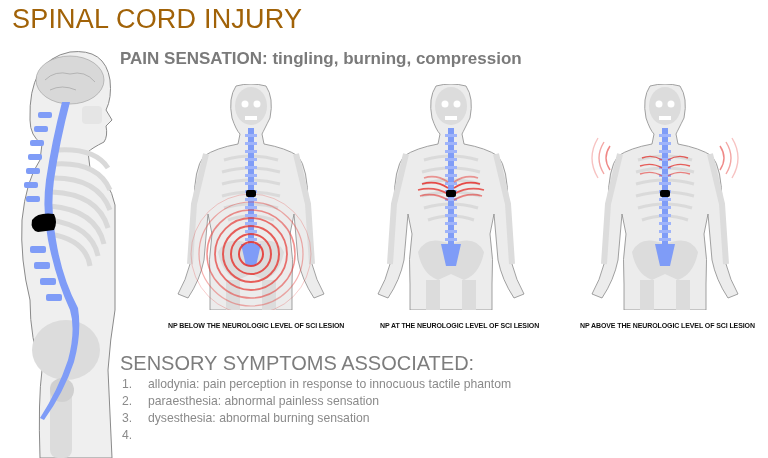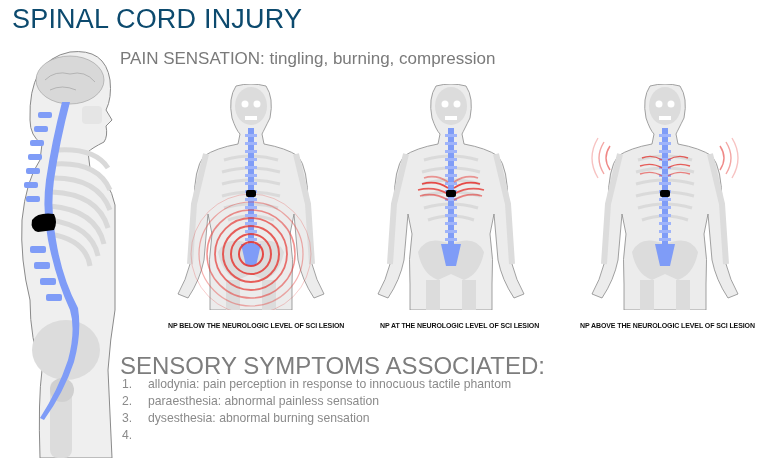--- a/index.html
+++ b/index.html
@@ -1,22 +1,22 @@
 <!DOCTYPE html>
 <html><head>
 <meta charset="utf-8">
 <style>
   html,body{margin:0;padding:0;background:#fff;}
   body{width:768px;height:458px;position:relative;overflow:hidden;font-family:"Liberation Sans",sans-serif;}
-  .title{position:absolute;left:12px;top:4px;font-size:27px;color:#0c4a6e;letter-spacing:0.2px;}
-  .subtitle{position:absolute;left:120px;top:49px;font-size:17px;color:#7a7a7a;}
+  .title{position:absolute;left:12px;top:4px;font-size:27px;color:#a16207;letter-spacing:0.2px;}
+  .subtitle{position:absolute;left:120px;top:49px;font-size:17px;color:#7a7a7a;font-weight:bold;}
   .side-fig{position:absolute;left:0;top:40px;width:170px;height:418px;}
   .fig{position:absolute;top:84px;width:170px;height:226px;}
   .caption{position:absolute;top:322px;font-size:7px;font-weight:bold;color:#111;letter-spacing:-0.1px;white-space:nowrap;}
-  .sym-title{position:absolute;left:120px;top:352px;font-size:24px;color:#7d7d7d;}
+  .sym-title{position:absolute;left:120px;top:352px;font-size:20px;color:#7d7d7d;}
   .sym-list{position:absolute;left:122px;top:376px;margin:0;padding:0;list-style:none;font-size:12.2px;color:#8a8a8a;line-height:17px;}
   .sym-list li{display:flex;}
   .sym-list .num{width:26px;}
 </style>
 </head>
 <body>
 
 <div class="title">SPINAL CORD INJURY</div>
 <div class="subtitle">PAIN SENSATION: tingling, burning, compression</div>
 

